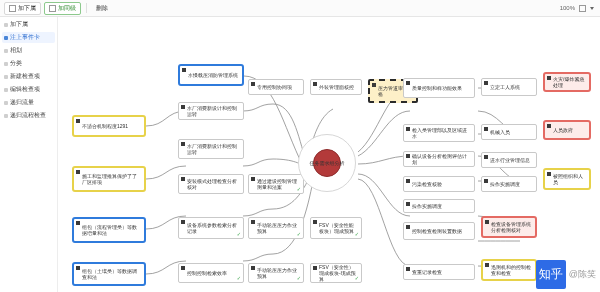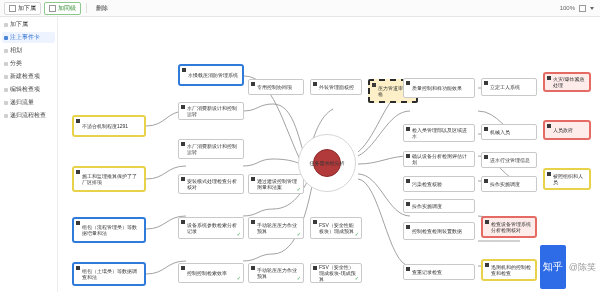--- a/index.html
+++ b/index.html
@@ -90,22 +90,22 @@
   }
   .hub .hublabel{position:relative;z-index:2;width:48px;}
 
   
   .watermark{
     position:absolute;right:4px;bottom:3px;z-index:50;
     display:flex;align-items:center;gap:3px;
     font-size:9px;color:#9a9a9a;
   }
   .wm-logo{
-    font-size:10px;color:#fff;background:#2e6be6;border-radius:2px;
-    padding:15px 3px;letter-spacing:0;
+    font-size:12px;color:#fff;background:#2e6be6;border-radius:2px;
+    padding:6px 3px;letter-spacing:0;
   }
 </style>
 </head>
 <body>
 
 <div id="canvas">
 
   <div class="toolbar">
     <div class="tb-left">
       <div class="tb-btn">

